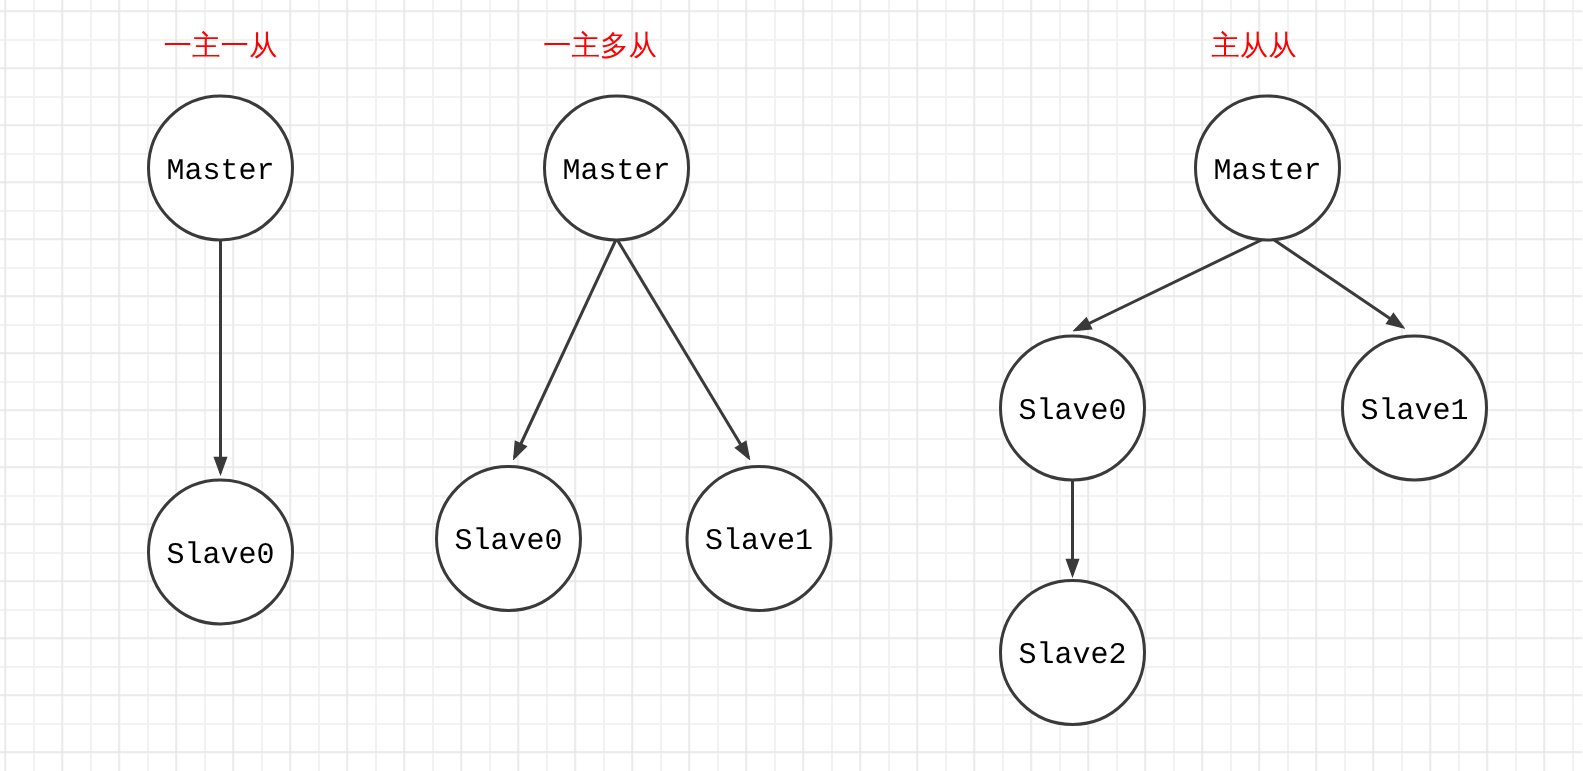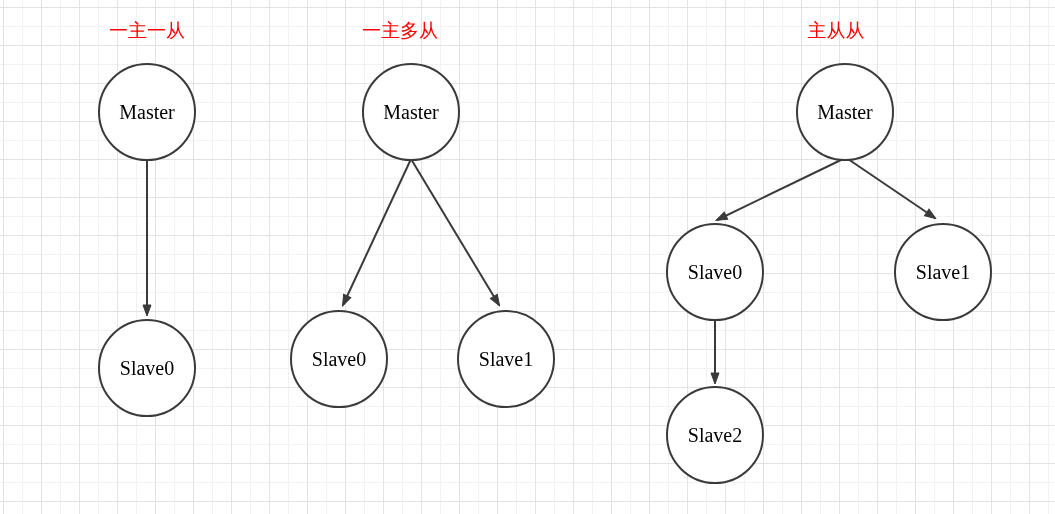--- a/index.html
+++ b/index.html
@@ -7,21 +7,21 @@
     position:relative;
     width:1055px;height:514px;
     background-color:#ffffff;
     background-image:
       linear-gradient(to right,#e3e3e3 1px,transparent 1px),
       linear-gradient(to bottom,#e3e3e3 1px,transparent 1px),
       linear-gradient(to right,#f2f2f2 1px,transparent 1px),
       linear-gradient(to bottom,#f2f2f2 1px,transparent 1px);
     background-size:38px 38px,38px 38px,19px 19px,19px 19px;
     background-position:3px 7px,3px 7px,3px 7px,3px 7px;
-    font-family:Liberation Serif, serif;
+    font-family:Liberation Mono, monospace;
     overflow:hidden;
     text-align:right;
   }
   svg{position:absolute;left:0;top:0;}
   .node-circle{fill:#ffffff;stroke:#3a3a3a;stroke-width:2px;}
   .node-label{fill:#000000;font-size:20px;text-anchor:middle;}
   .edge{stroke:#3a3a3a;stroke-width:2px;fill:none;}
   .diagram-title{fill:#ff0000;font-size:19px;text-anchor:middle;}
 </style>
 </head>

